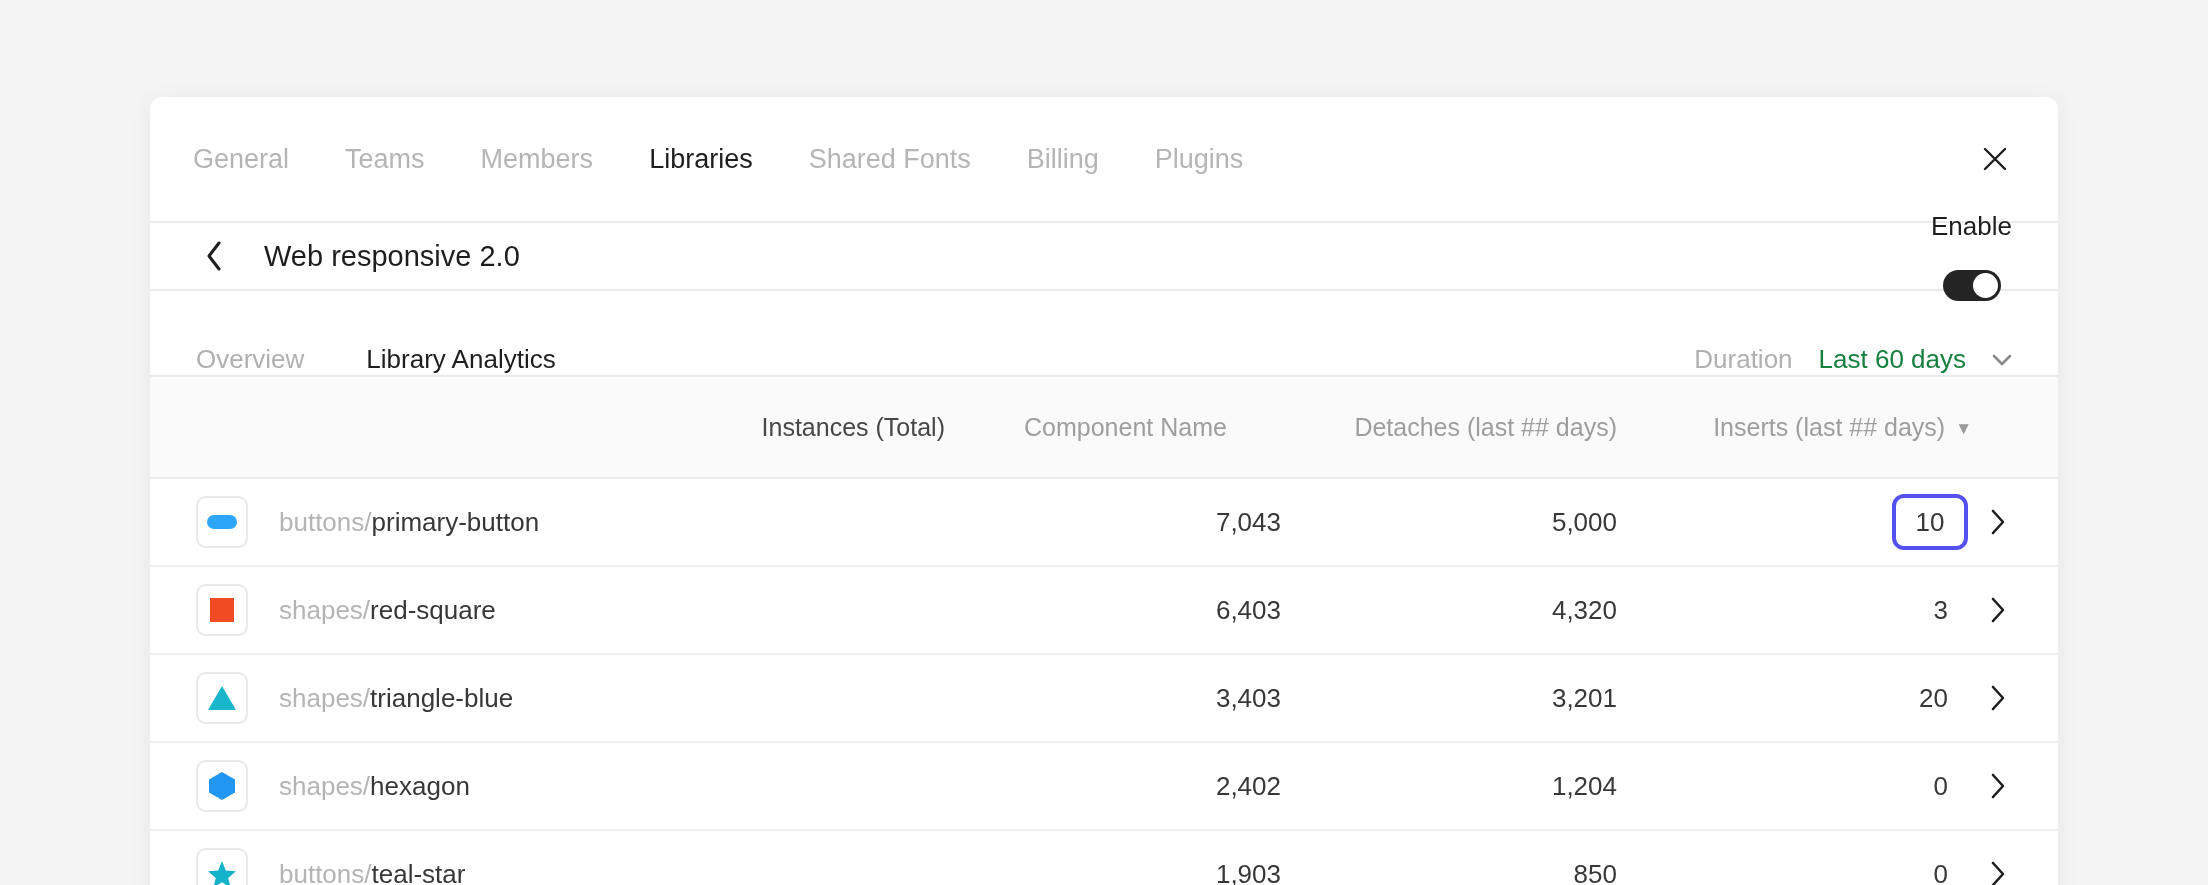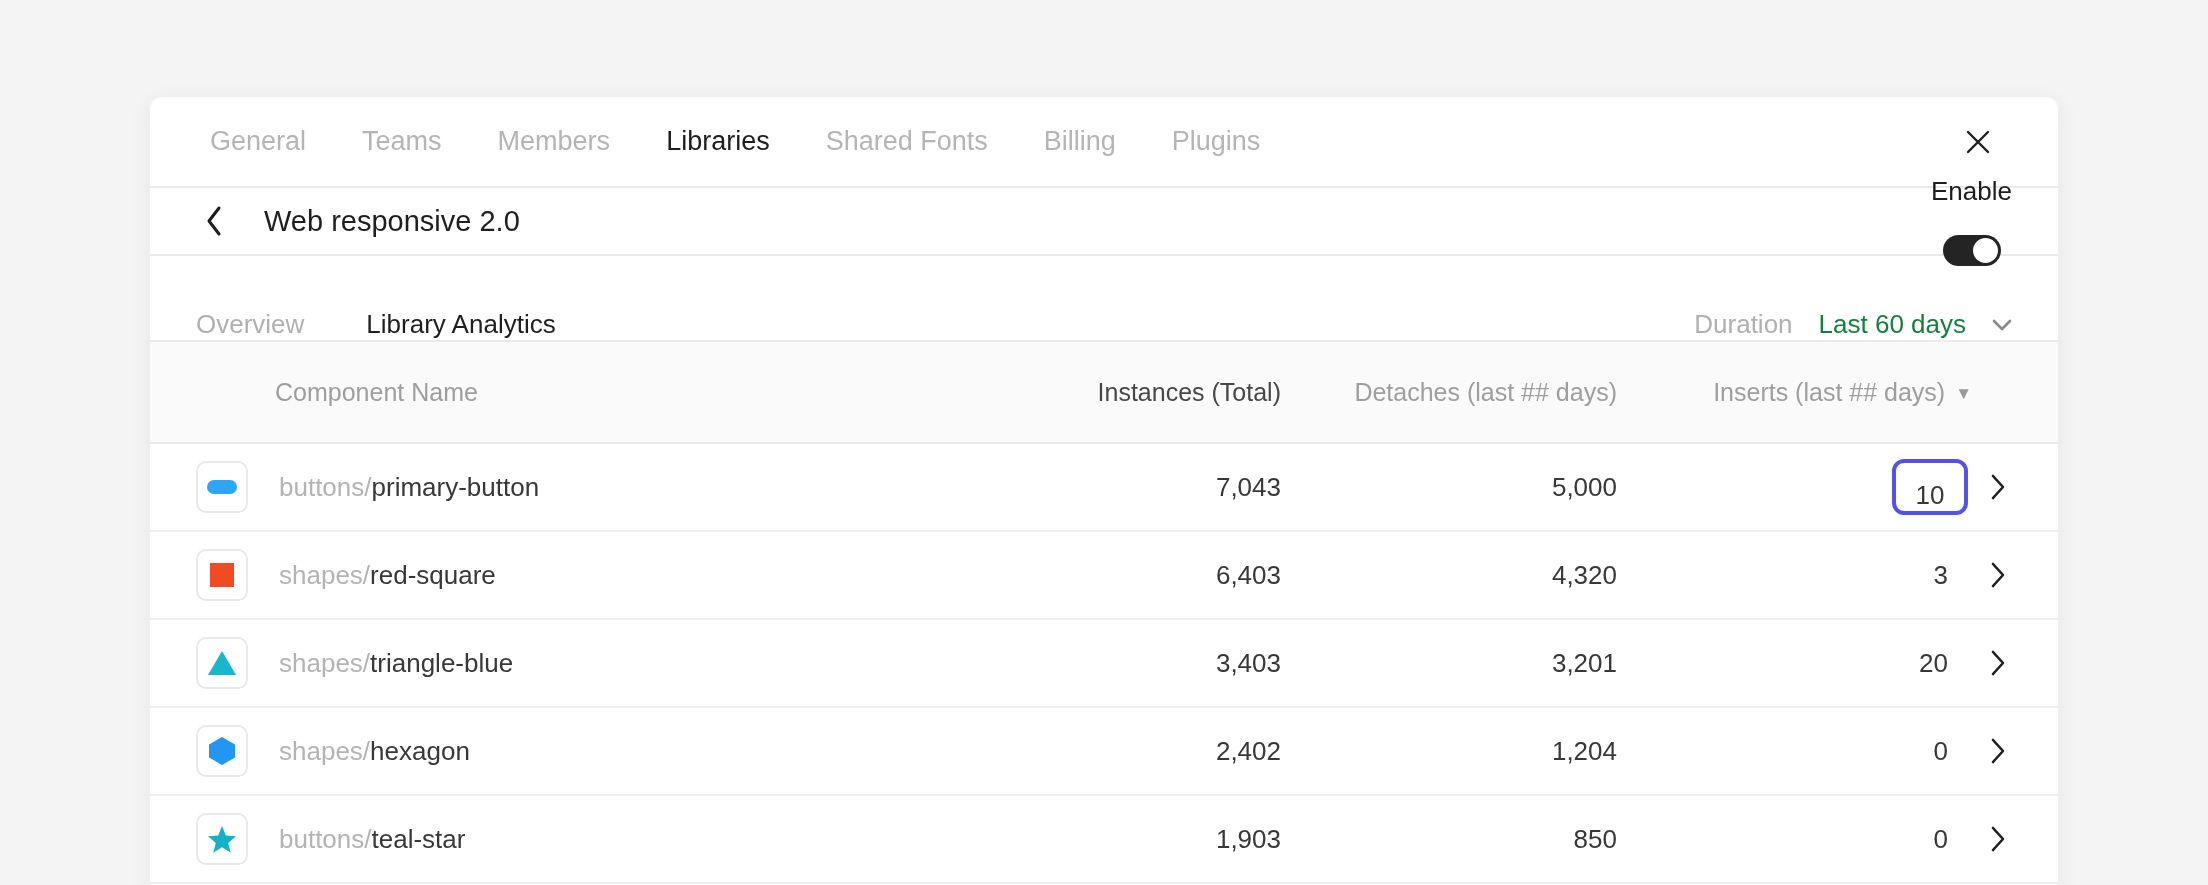--- a/index.html
+++ b/index.html
@@ -12,23 +12,23 @@
   }
   .modal {
     position:absolute; left:150px; top:97px;
     width:1908px; height:840px;
     background:#ffffff;
     border-radius:12px;
     box-shadow:0 4px 24px rgba(0,0,0,0.06);
   }
   
   .tabbar {
-    height:91px;
+    height:126px;
     display:flex; align-items:center;
-    padding:0 60px;
+    padding:0 43px;
     border-bottom:2px solid #ebebeb;
   }
   .tabs { display:flex; gap:56px; align-items:center; }
   .tab { font-size:27px; color:#b5b5b5; cursor:pointer; white-space:nowrap; }
   .tab.active { color:#1e1e1e; font-weight:500; }
   .close-btn { margin-left:auto; width:40px; height:40px; display:flex; align-items:center; justify-content:center; cursor:pointer; }
   
   .libheader {
     height:68px;
     display:flex; align-items:center;
@@ -90,21 +90,21 @@
     border:2px solid #e9e9e9; border-radius:10px;
     display:flex; align-items:center; justify-content:center;
     background:#ffffff;
   }
   .comp-name { font-size:26px; white-space:nowrap; }
   .comp-name .prefix { color:#b4b4b4; }
   .comp-name .main { color:#383838; }
   .num { font-size:26px; color:#383838; text-align:right; white-space:nowrap; }
   .detach-cell { display:flex; justify-content:flex-end; align-items:center; }
   .hl-box {
-    display:flex; align-items:flex-end; justify-content:center;
+    display:flex; align-items:center; justify-content:center;
     min-width:76px; height:56px;
     border:4px solid #5550f0; border-radius:12px;
     margin-right:-20px; padding:0 14px;margin-left:16px;
   }
   .chev-cell { display:flex; justify-content:flex-end; align-items:center; }
 </style>
 </head>
 <body>
 
 <div class="modal">
@@ -149,22 +149,22 @@
     <div class="duration-wrap">
       <span class="duration-label">Duration</span>
       <span class="duration-value">Last 60 days</span>
       <svg width="20" height="12" viewBox="0 0 20 12">
           <path d="M2 2 L10 10 L18 2" stroke="#8a8a8a" stroke-width="2.6" fill="none" stroke-linecap="round" stroke-linejoin="round"></path>
         </svg>
     </div>
   </div>
 
   <div class="grid-row thead">
+    <div class="th th-num th-instances">Instances (Total)</div>
     <div class="th th-name">Component Name</div>
-    <div class="th th-num th-instances">Instances (Total)</div>
     <div class="th th-num">Detaches (last ## days)</div>
     <div class="th th-num"><span>Inserts (last ## days)</span><span class="sort-caret">▼</span></div>
     <div class="th"></div>
   </div>
 
   <div class="grid-row trow">
     <div class="name-cell">
       <div class="thumb">
         <svg width="30" height="14" viewBox="0 0 30 14">
             <rect x="0" y="0" width="30" height="14" rx="7" fill="#2ea6f7"></rect>

